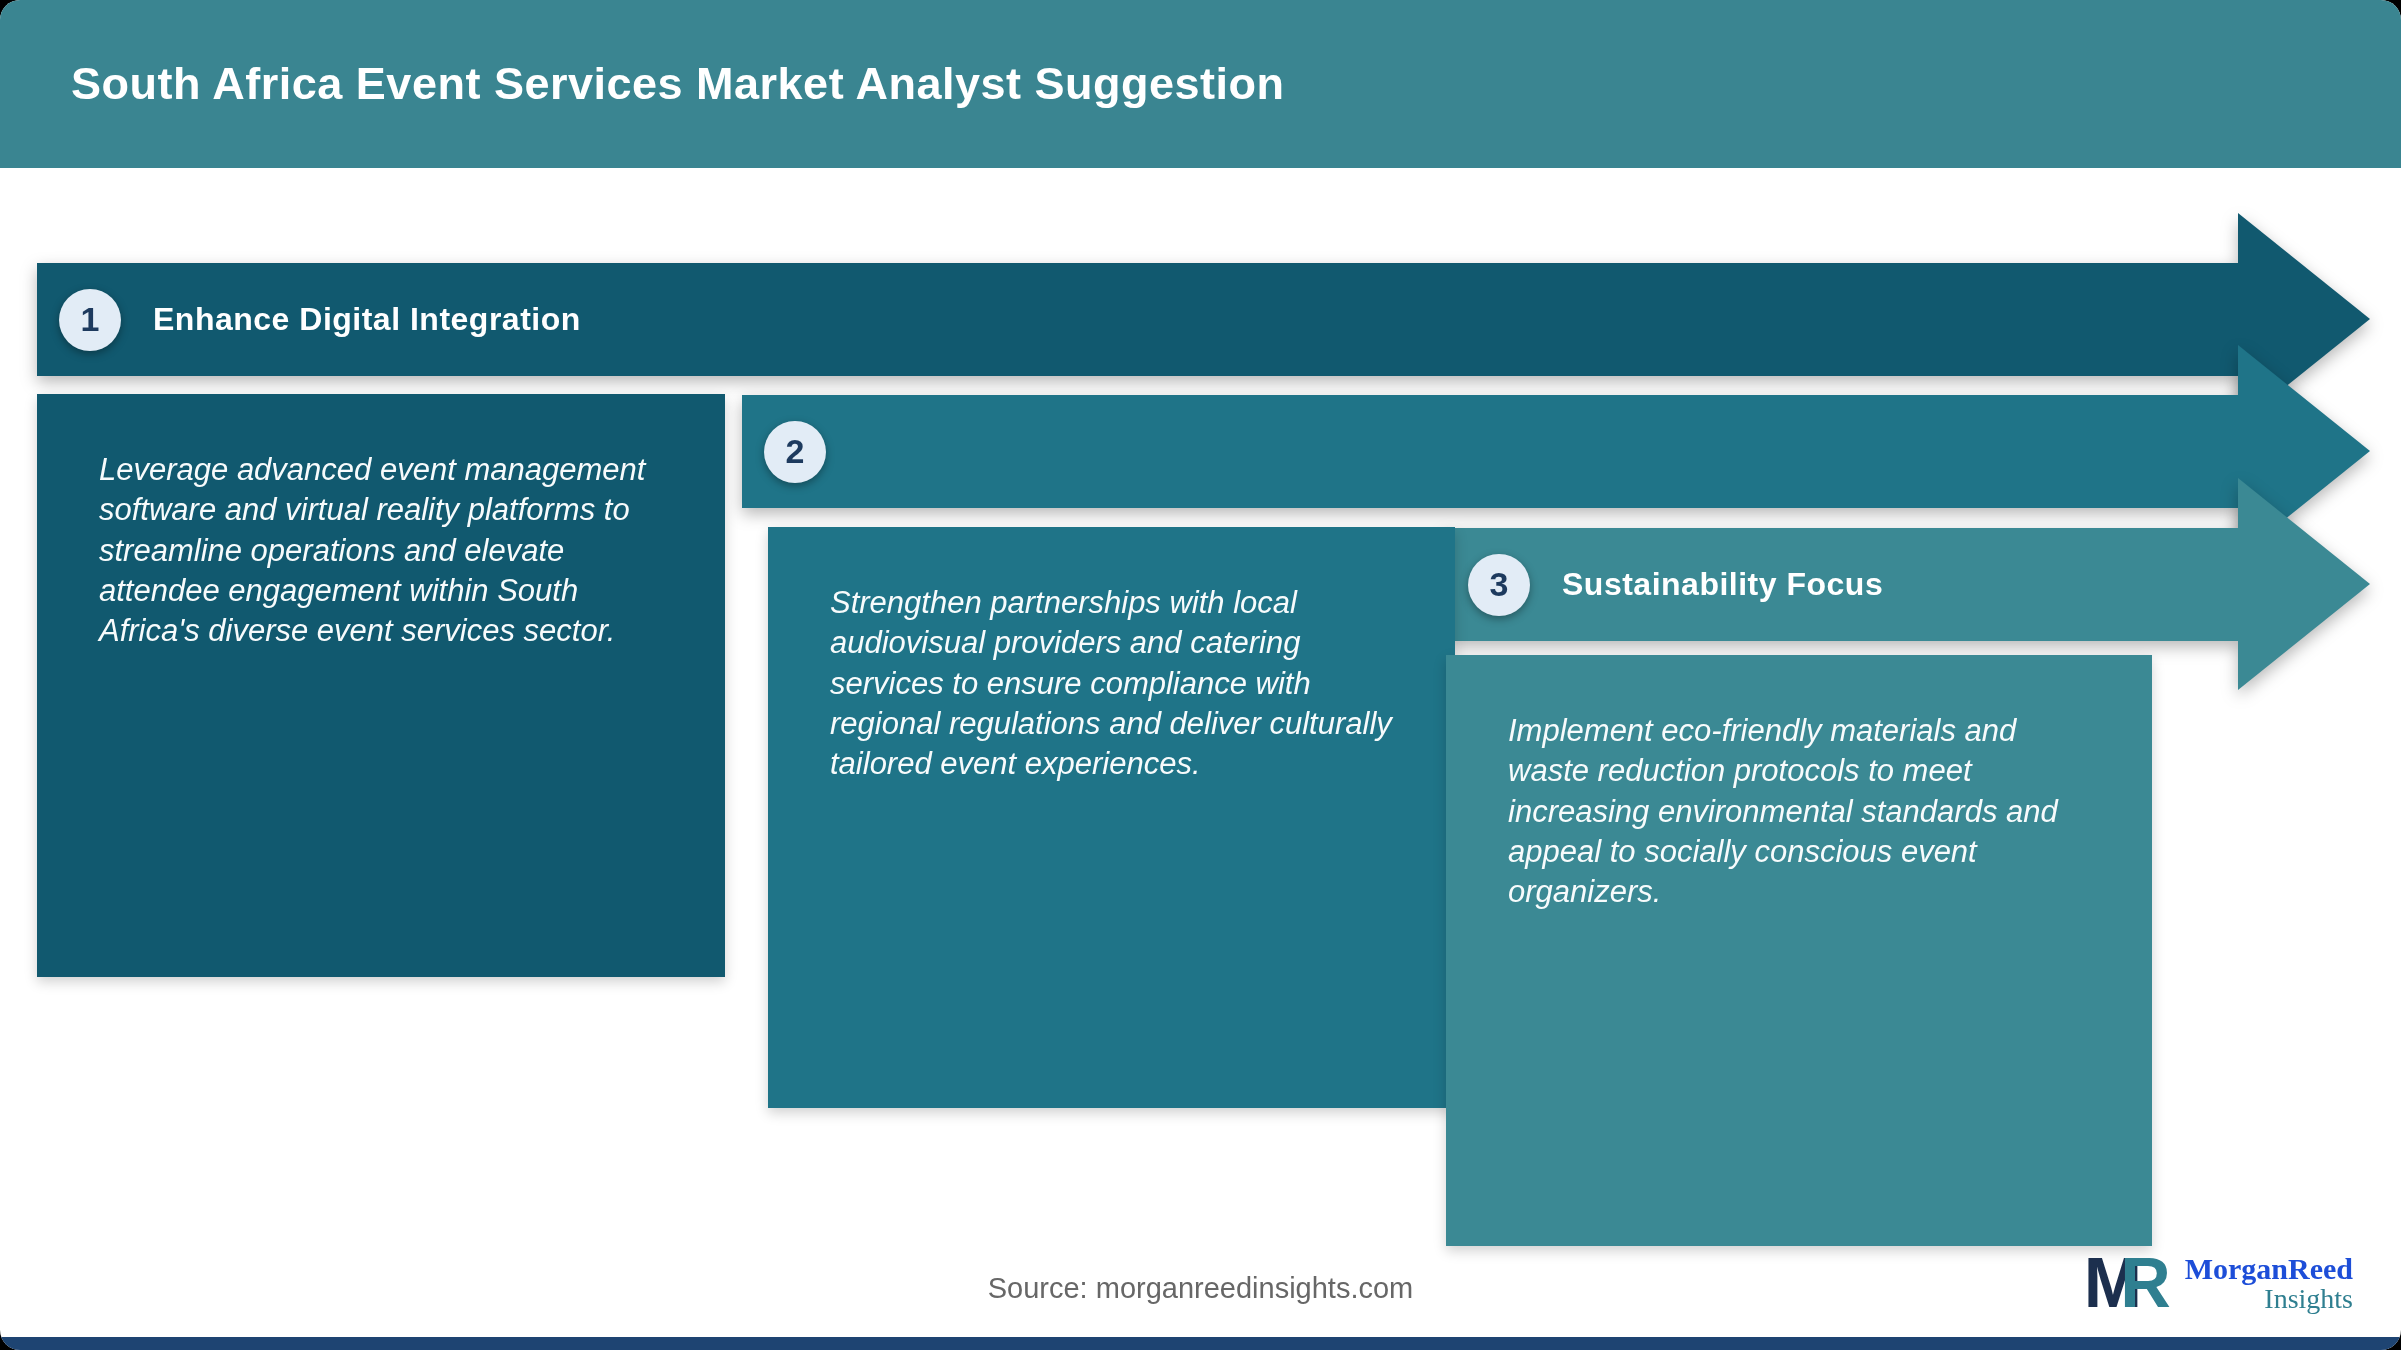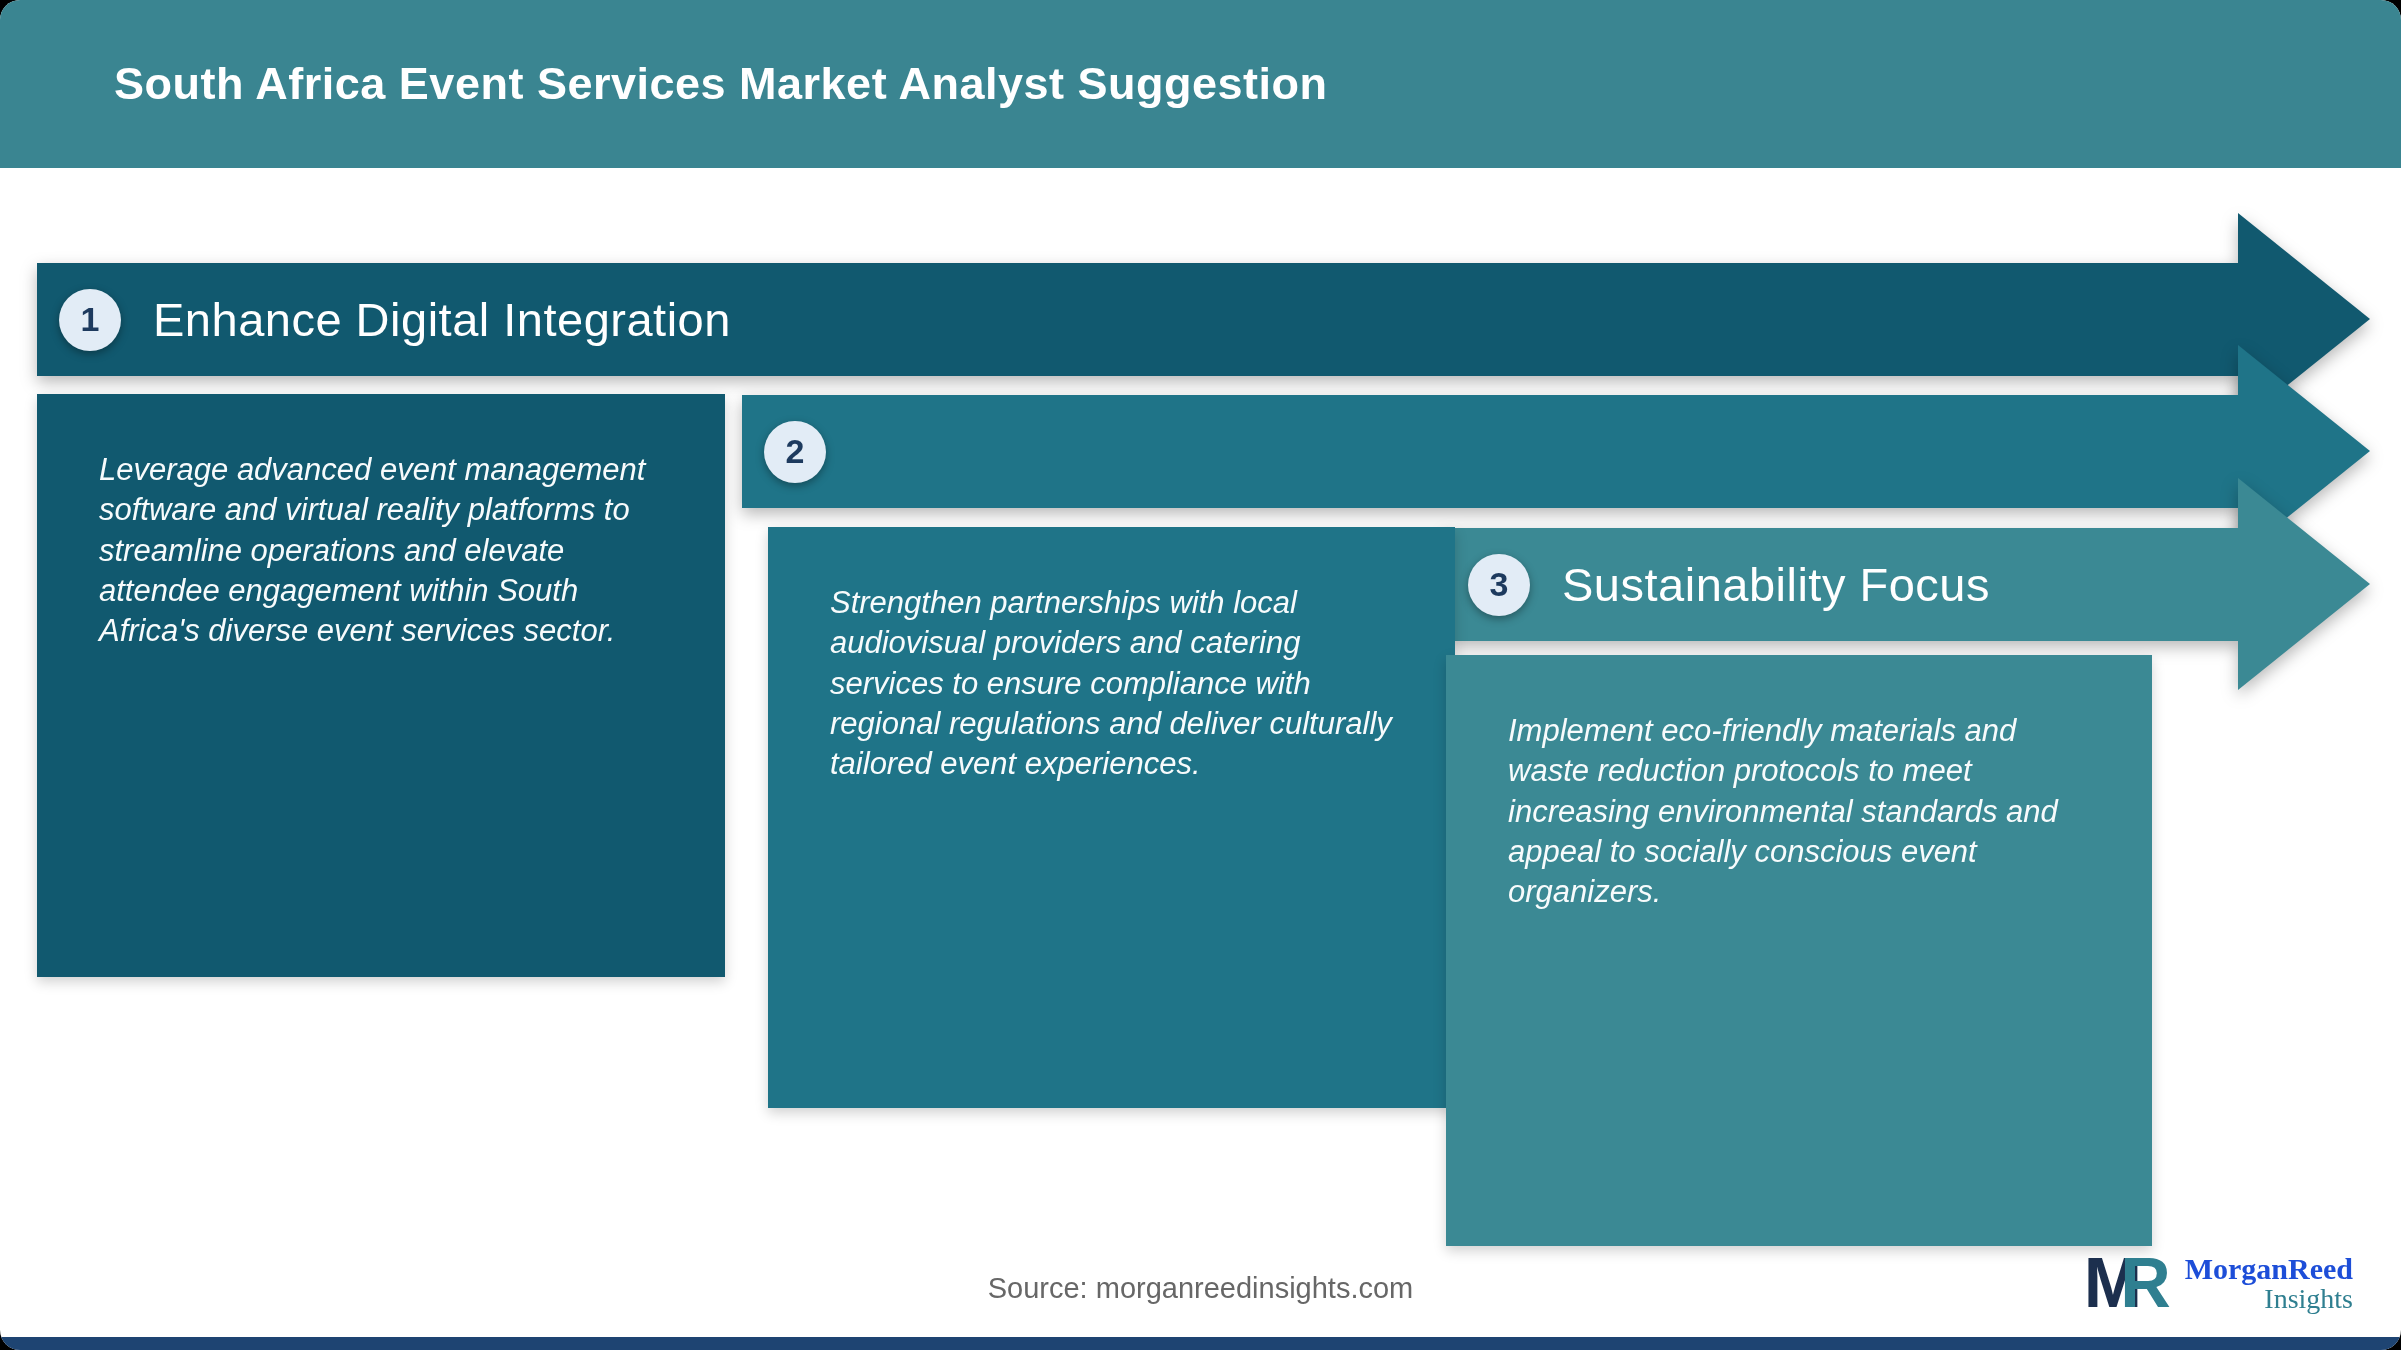--- a/index.html
+++ b/index.html
@@ -15,21 +15,21 @@
     overflow: hidden;
   }
 
   
   .topbar {
     position: absolute;
     left: 0; top: 0;
     width: 100%; height: 168px;
     display: flex;
     align-items: center;
-    padding-left: 114px;
+    padding-left: 71px;
   }
   .title {
     margin: 0;
     font-size: 45px;
     font-weight: 700;
     letter-spacing: 0.5px;
     color: #ffffff;
   }
 
   
@@ -73,22 +73,22 @@
     display: flex;
     align-items: center;
     justify-content: center;
     box-shadow: 0 3px 8px rgba(0,0,0,0.35);
   }
   .badge-num {
     font-size: 34px;
     font-weight: 700;
   }
   .band-title {
-    font-size: 47px;
-    font-weight: 400;
+    font-size: 32px;
+    font-weight: 700;
     letter-spacing: 0.5px;
     color: #ffffff;
     white-space: nowrap;
   }
 
   
   .textbox {
     position: absolute;
     z-index: 4;
     box-shadow: 0 5px 12px rgba(0,0,0,0.18);

